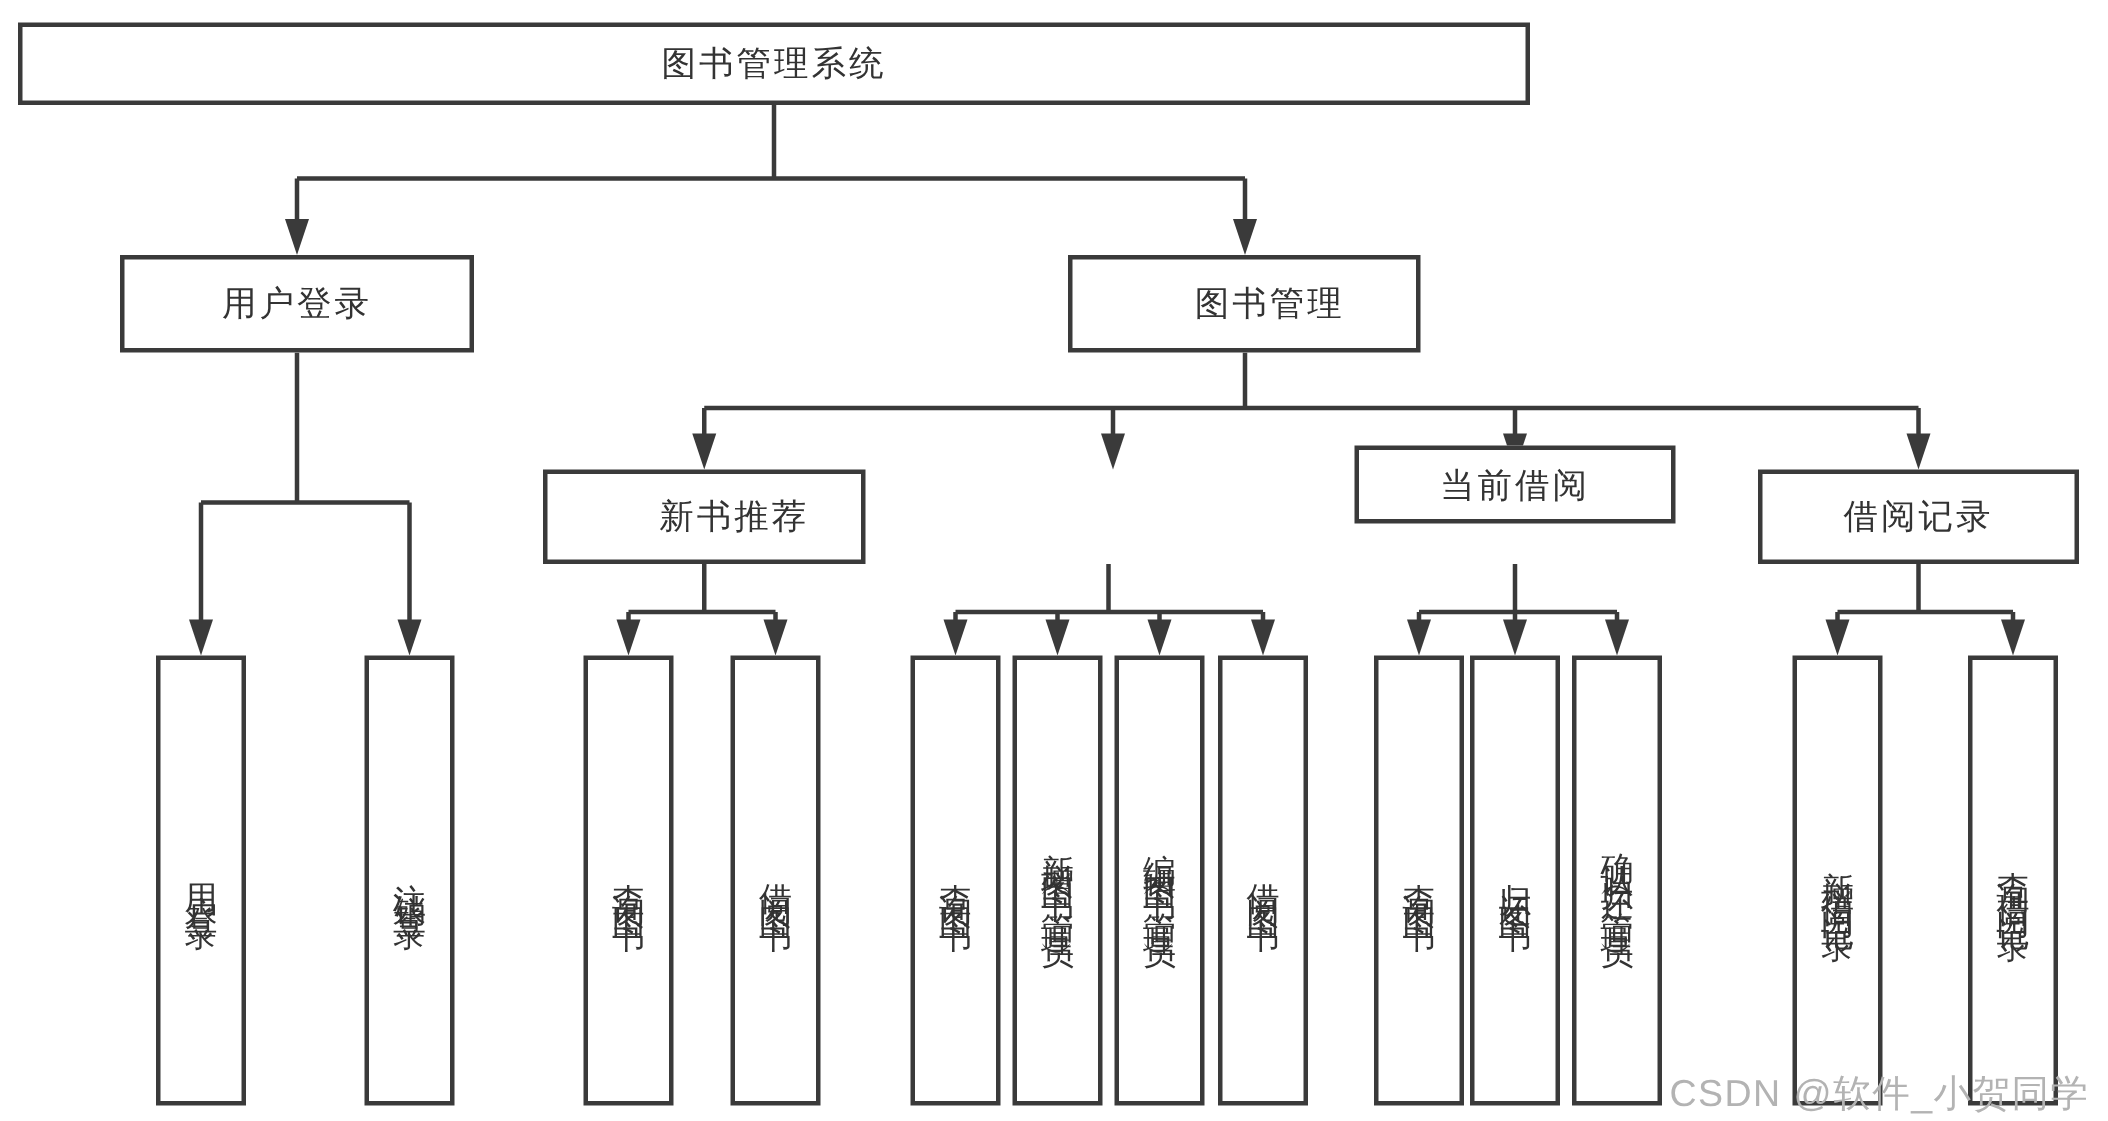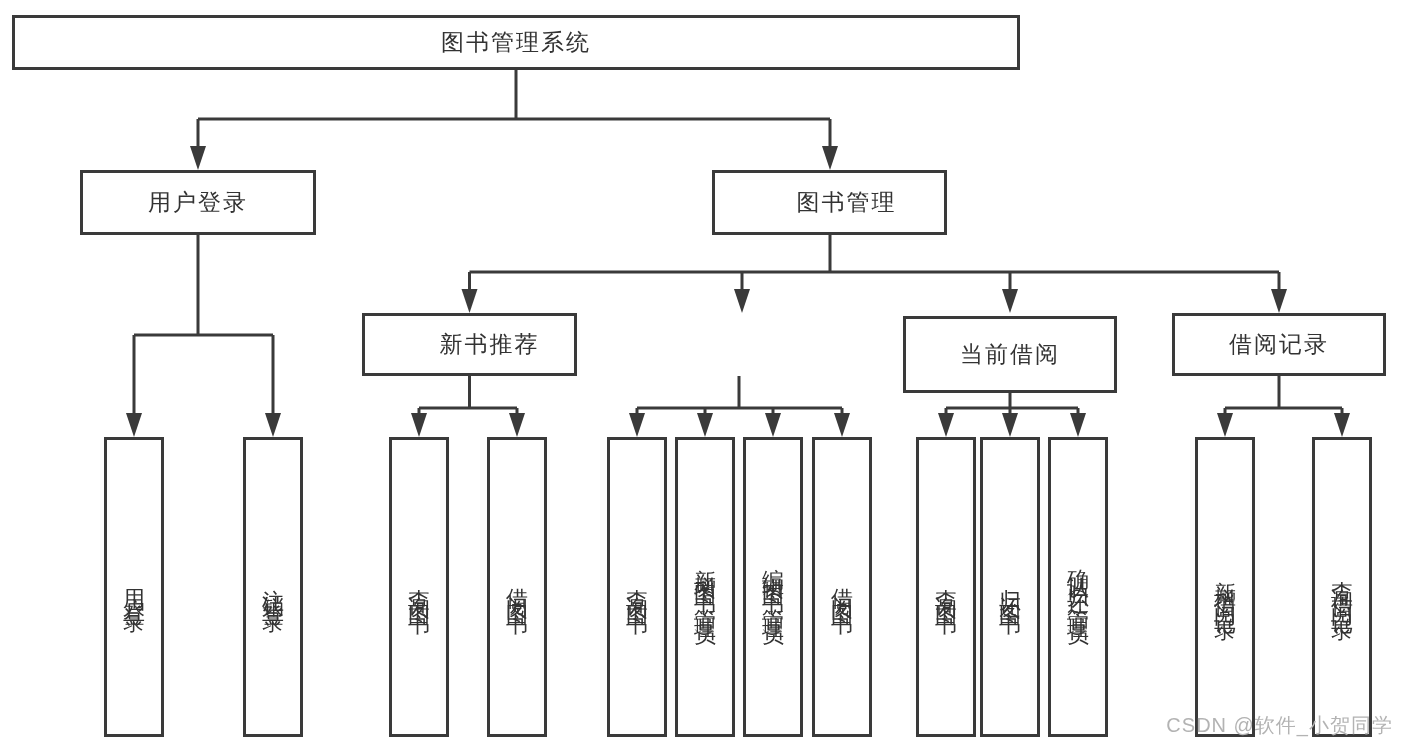--- a/index.html
+++ b/index.html
@@ -33,21 +33,21 @@
     writing-mode:vertical-rl;
     text-orientation:mixed;
     font-size:22px;
     letter-spacing:8px;
     line-height:1;
   }
   .watermark{
     position:absolute;
     right:12px;top:712px;
     color:var(--wm-color);
-    font-size:20px;
+    font-size:25px;
     letter-spacing:1px;
     white-space:nowrap;
   }
 </style>
 </head>
 <body>
 
 <div class="canvas">
 
   <svg id="connectors" class="connector-svg" viewBox="0 0 1405 747">
@@ -80,21 +80,21 @@
       <polygon points="1217,413 1233,413 1225,437" fill="var(--line-color)"></polygon>
       <polygon points="1334,413 1350,413 1342,437" fill="var(--line-color)"></polygon>
     </svg>
 
   <div class="node" style="left:12px;top:15px;width:1008px;height:55px;">图书管理系统</div>
 
   <div class="node" style="left:80px;top:170px;width:236px;height:65px;">用户登录</div>
   <div class="node" style="left:712px;top:170px;width:235px;height:65px;padding-left:34px;">图书管理</div>
 
   <div class="node" style="left:362px;top:313px;width:215px;height:63px;padding-left:40px;">新书推荐</div>
-  <div class="node" style="left:903px;top:316px;width:214px;height:77px;">当前借阅</div>
+  <div class="node" style="left:903px;top:297px;width:214px;height:52px;">当前借阅</div>
   <div class="node" style="left:1172px;top:313px;width:214px;height:63px;">借阅记录</div>
 
   <div class="node leaf" style="left:104px;top:437px;width:60px;height:300px;">用户登录</div>
   <div class="node leaf" style="left:243px;top:437px;width:60px;height:300px;">注销登录</div>
 
   <div class="node leaf" style="left:389px;top:437px;width:60px;height:300px;">查询图书</div>
   <div class="node leaf" style="left:487px;top:437px;width:60px;height:300px;">借阅图书</div>
 
   <div class="node leaf" style="left:607px;top:437px;width:60px;height:300px;">查询图书</div>
   <div class="node leaf" style="left:675px;top:437px;width:60px;height:300px;">新增图书（管理员）</div>

